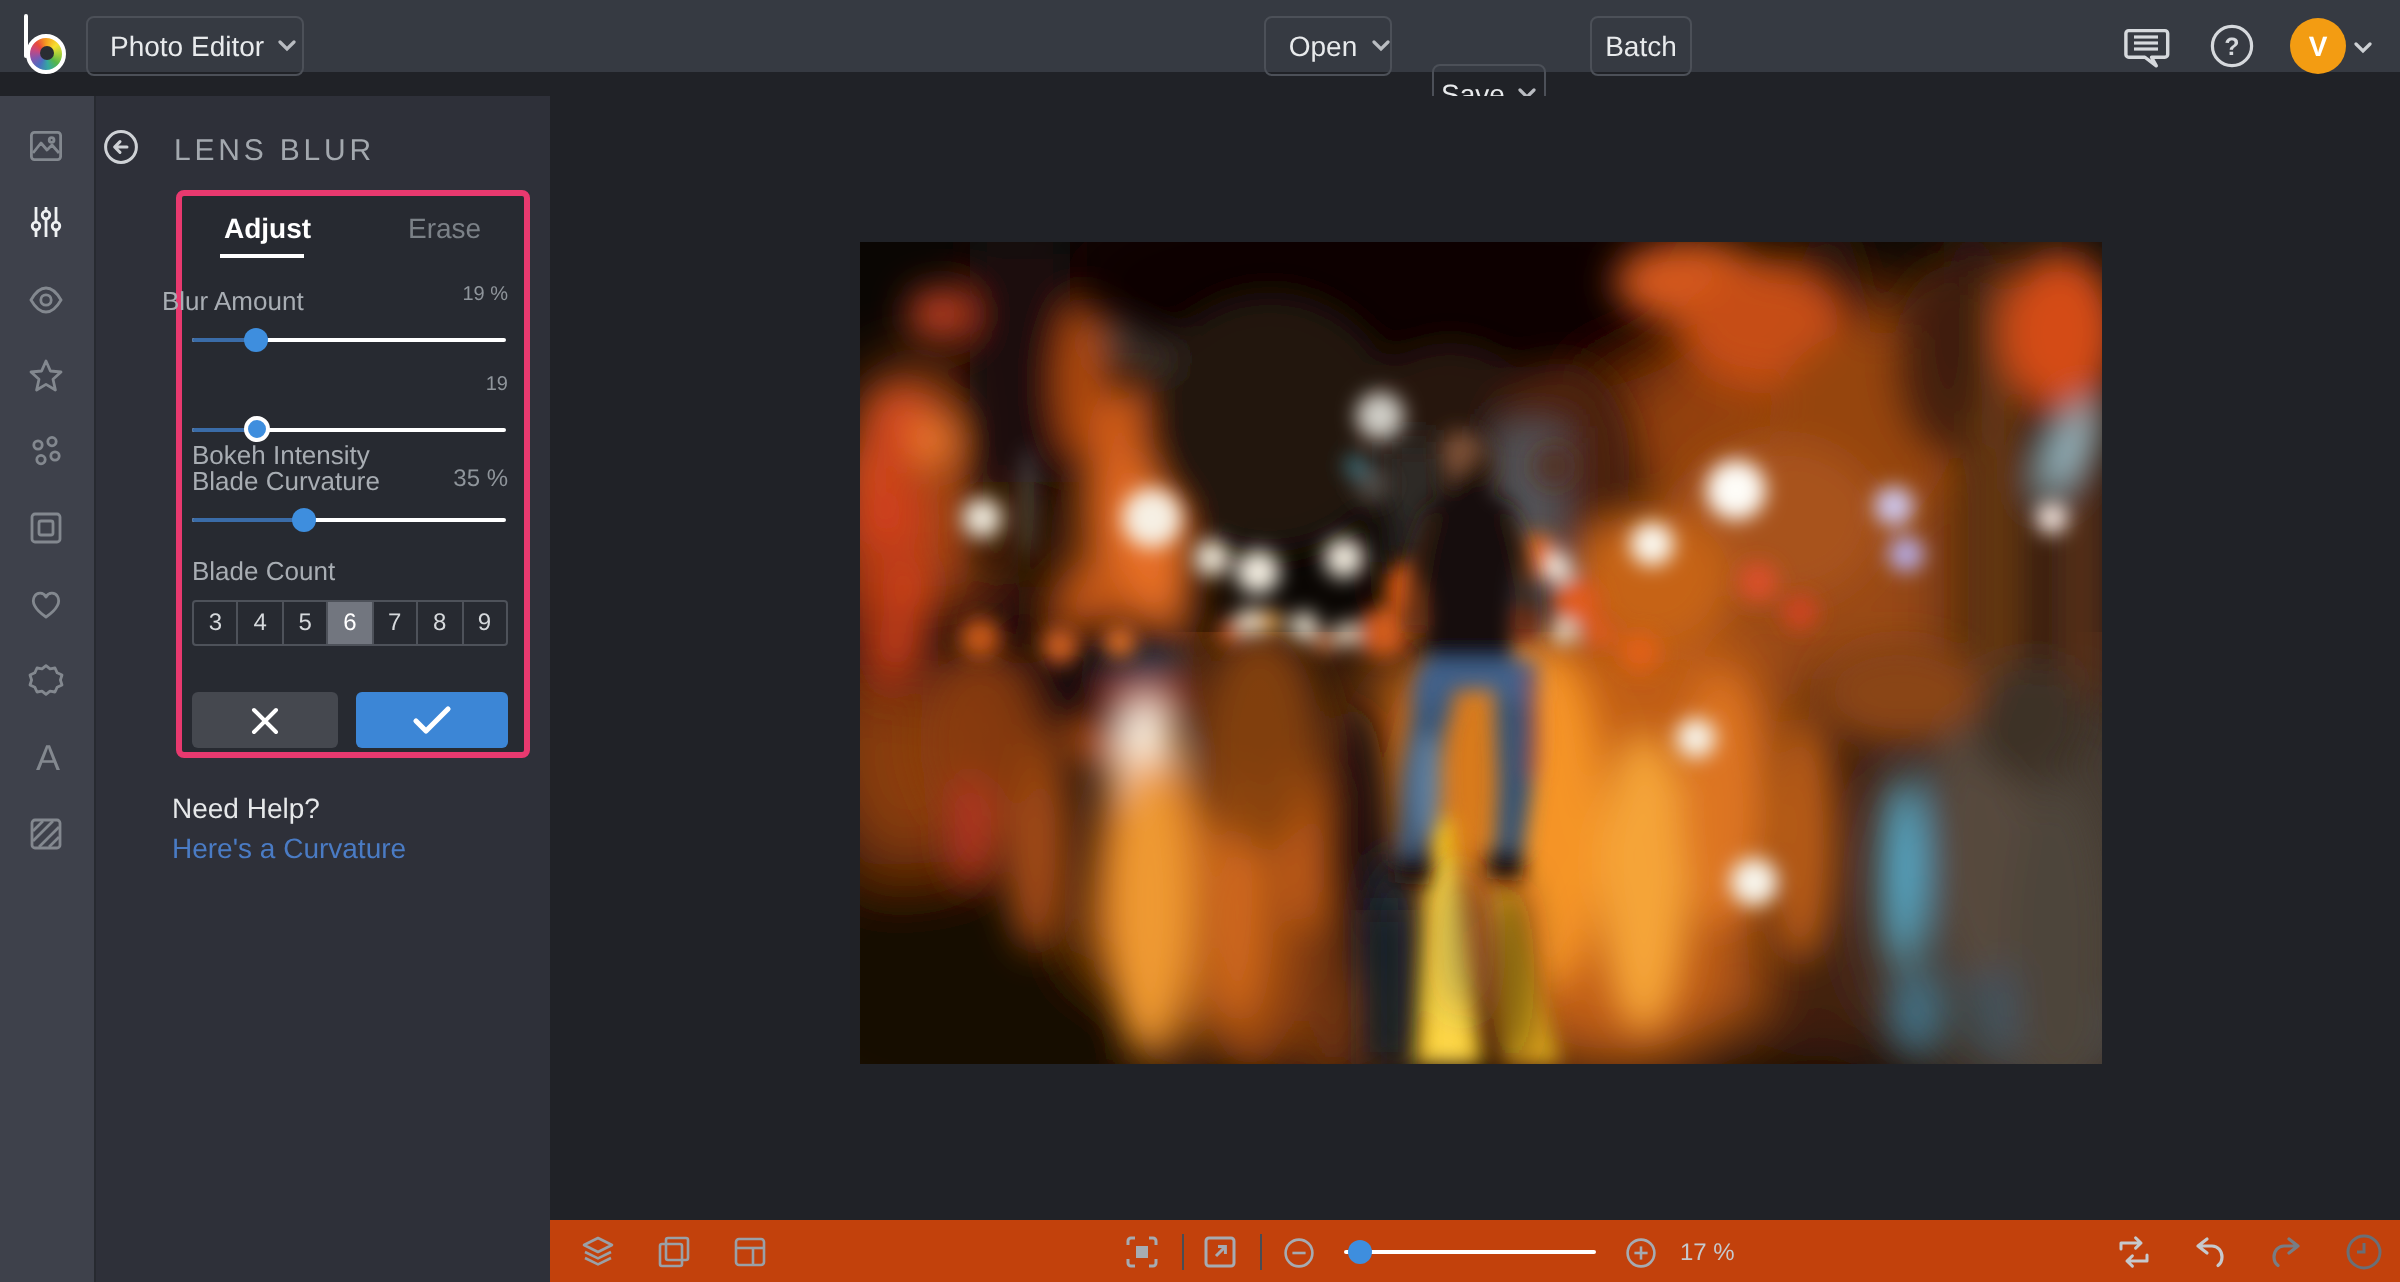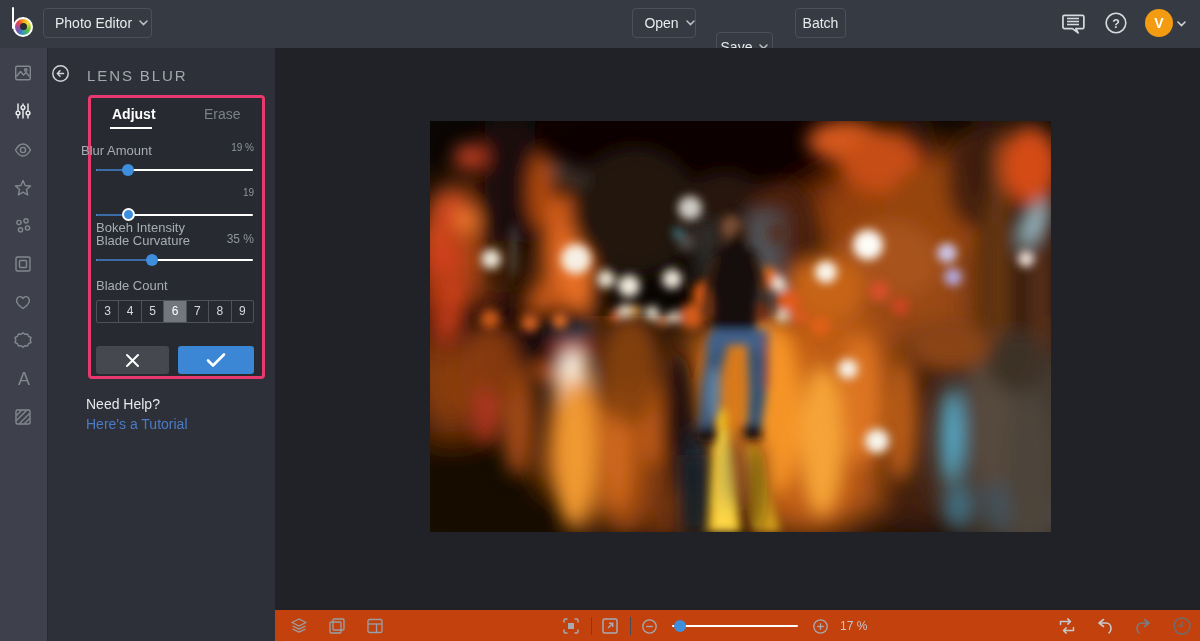--- a/index.html
+++ b/index.html
@@ -1,18 +1,18 @@
 <!DOCTYPE html>
 <html><head>
 <meta charset="utf-8">
 <style>
 * { margin:0; padding:0; box-sizing:border-box; }
 html,body { width:1200px; height:641px; overflow:hidden; background:#202227; font-family:"Liberation Sans", sans-serif; }
 .abs { position:absolute; }
-#topbar { position:absolute; left:0; top:0; width:1200px; height:48px; background:#363a42; }
+#topbar { position:absolute; left:0; top:0; width:1200px; height:36px; background:#363a42; }
 #sidebar { position:absolute; left:0; top:48px; width:48px; height:593px; background:#3e414b; }
 #panel { position:absolute; left:48px; top:48px; width:227px; height:593px; background:#2e3039; }
 #canvas { position:absolute; left:275px; top:48px; width:925px; height:562px; background:#202227; }
 #bottombar { position:absolute; left:275px; top:610px; width:925px; height:31px; background:#c2410c; }
 .tbbtn { position:absolute; top:8px; height:30px; border:1px solid #4c5058; border-radius:4px; color:#e8eaec; font-size:14px; line-height:28px; text-align:center; }
 .chev { display:inline-block; vertical-align:middle; margin-left:7px; margin-top:-2px; }
 </style>
 </head>
 <body>
 <div id="topbar">
@@ -143,21 +143,21 @@
   <div class="abs" style="left:48px;top:298px;width:73px;height:28px;background:#45484f;border-radius:3px;"></div>
   <svg class="abs" style="left:77px;top:305px;" width="15" height="15" viewBox="0 0 15 15">
       <path d="M2 2 L13 13 M13 2 L2 13" stroke="#fff" stroke-width="2" stroke-linecap="round"></path>
     </svg>
   <div class="abs" style="left:130px;top:298px;width:76px;height:28px;background:#3c86d6;border-radius:3px;"></div>
   <svg class="abs" style="left:158px;top:304px;" width="20" height="16" viewBox="0 0 20 16">
       <path d="M2 8.5 L7 13.5 L18 2.5" fill="none" stroke="#fff" stroke-width="2.6" stroke-linecap="round" stroke-linejoin="round"></path>
     </svg>
 
   <div class="abs" style="left:38px;top:348px;font-size:14px;color:#e6e8ea;">Need Help?</div>
-  <div class="abs" style="left:38px;top:368px;font-size:14px;color:#4a7bc4;">Here's a Tutorial</div>
+  <div class="abs" style="left:38px;top:368px;font-size:14px;color:#4a7bc4;">Here's a Curvature</div>
 </div>
 
 <div id="canvas"></div>
 <svg class="abs" style="left:430px;top:121px;" width="621" height="411" viewBox="0 0 621 411">
   <defs>
     <filter id="b6" x="-40%" y="-40%" width="180%" height="180%">
         <feGaussianBlur stdDeviation="5"></feGaussianBlur>
       </filter>
     <filter id="b10" x="-40%" y="-40%" width="180%" height="180%">
         <feGaussianBlur stdDeviation="9"></feGaussianBlur>

